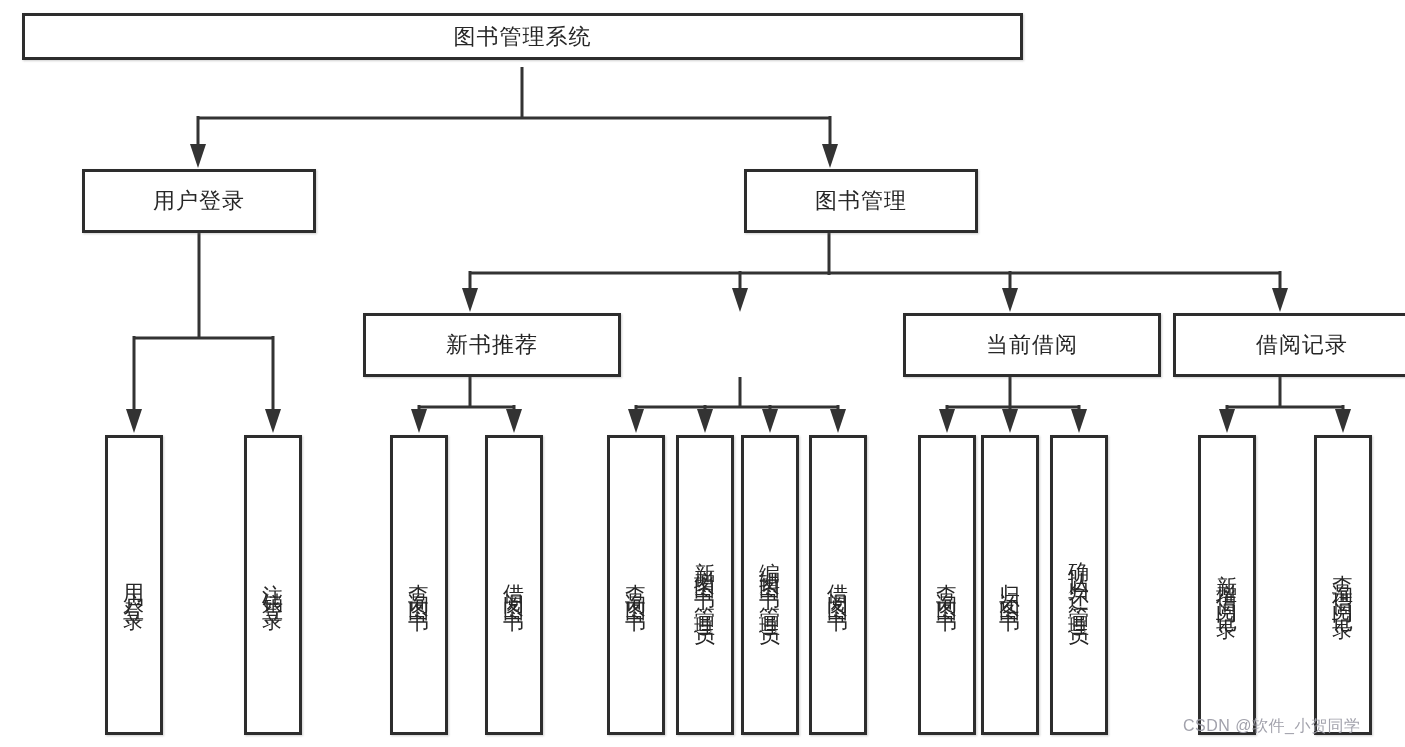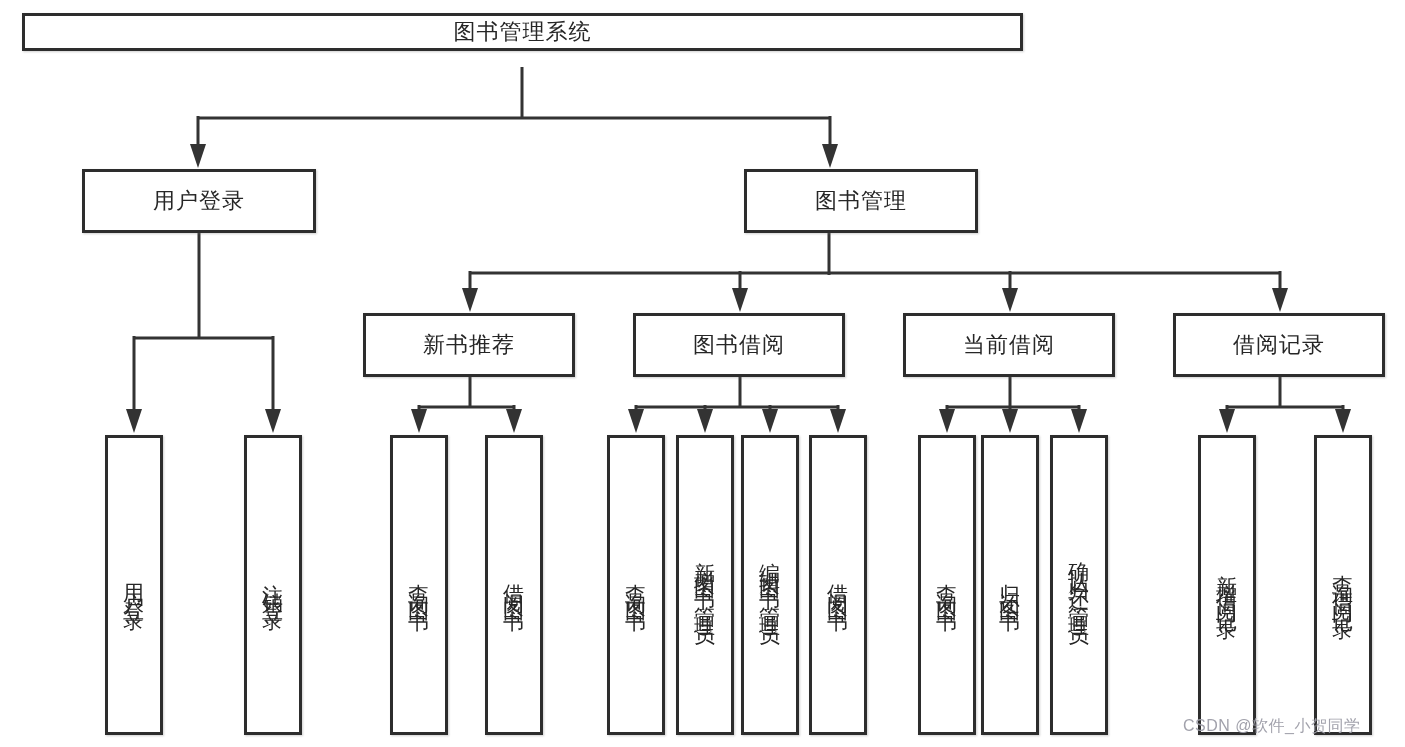--- a/index.html
+++ b/index.html
@@ -41,29 +41,29 @@
     justify-content: center;
     box-shadow: 1px 1px 2px rgba(120,120,120,0.35);
   }
   .h-box {
     font-size: 22px;
     letter-spacing: 1px;
     white-space: nowrap;
   }
   .root-box {
     left: 22px; top: 13px;
-    width: 1001px; height: 38px;
+    width: 1001px; height: 47px;
   }
   .lvl2 {
     top: 169px;
     width: 234px; height: 64px;
   }
   .lvl3 {
     top: 313px;
-    width: 212px; height: 64px;
+    width: 258px; height: 64px;
   }
   .leaf {
     top: 435px;
     width: 58px; height: 300px;
     writing-mode: vertical-rl;
     text-orientation: mixed;
     font-size: 21px;
     letter-spacing: 9px;
     line-height: 1;
     white-space: nowrap;
@@ -125,21 +125,20 @@
       <use href="#ah" class="arrowhead" transform="translate(1343,433)"></use>
     </g>
   </svg>
 
   <div class="box h-box root-box">图书管理系统</div>
 
   <div class="box h-box lvl2" style="left:82px">用户登录</div>
   <div class="box h-box lvl2" style="left:744px">图书管理</div>
 
   <div class="box h-box lvl3" style="left:363px">新书推荐</div>
-  <div class="box h-box lvl3" style="left:633px">图书借阅</div>
   <div class="box h-box lvl3" style="left:1173px">借阅记录</div>
   <div class="box h-box lvl3" style="left:903px">当前借阅</div>
 
   <div class="box leaf" style="left:105px">用户登录</div>
   <div class="box leaf" style="left:244px">注销登录</div>
 
   <div class="box leaf" style="left:390px">查询图书</div>
   <div class="box leaf" style="left:485px">借阅图书</div>
 
   <div class="box leaf" style="left:607px">查询图书</div>

